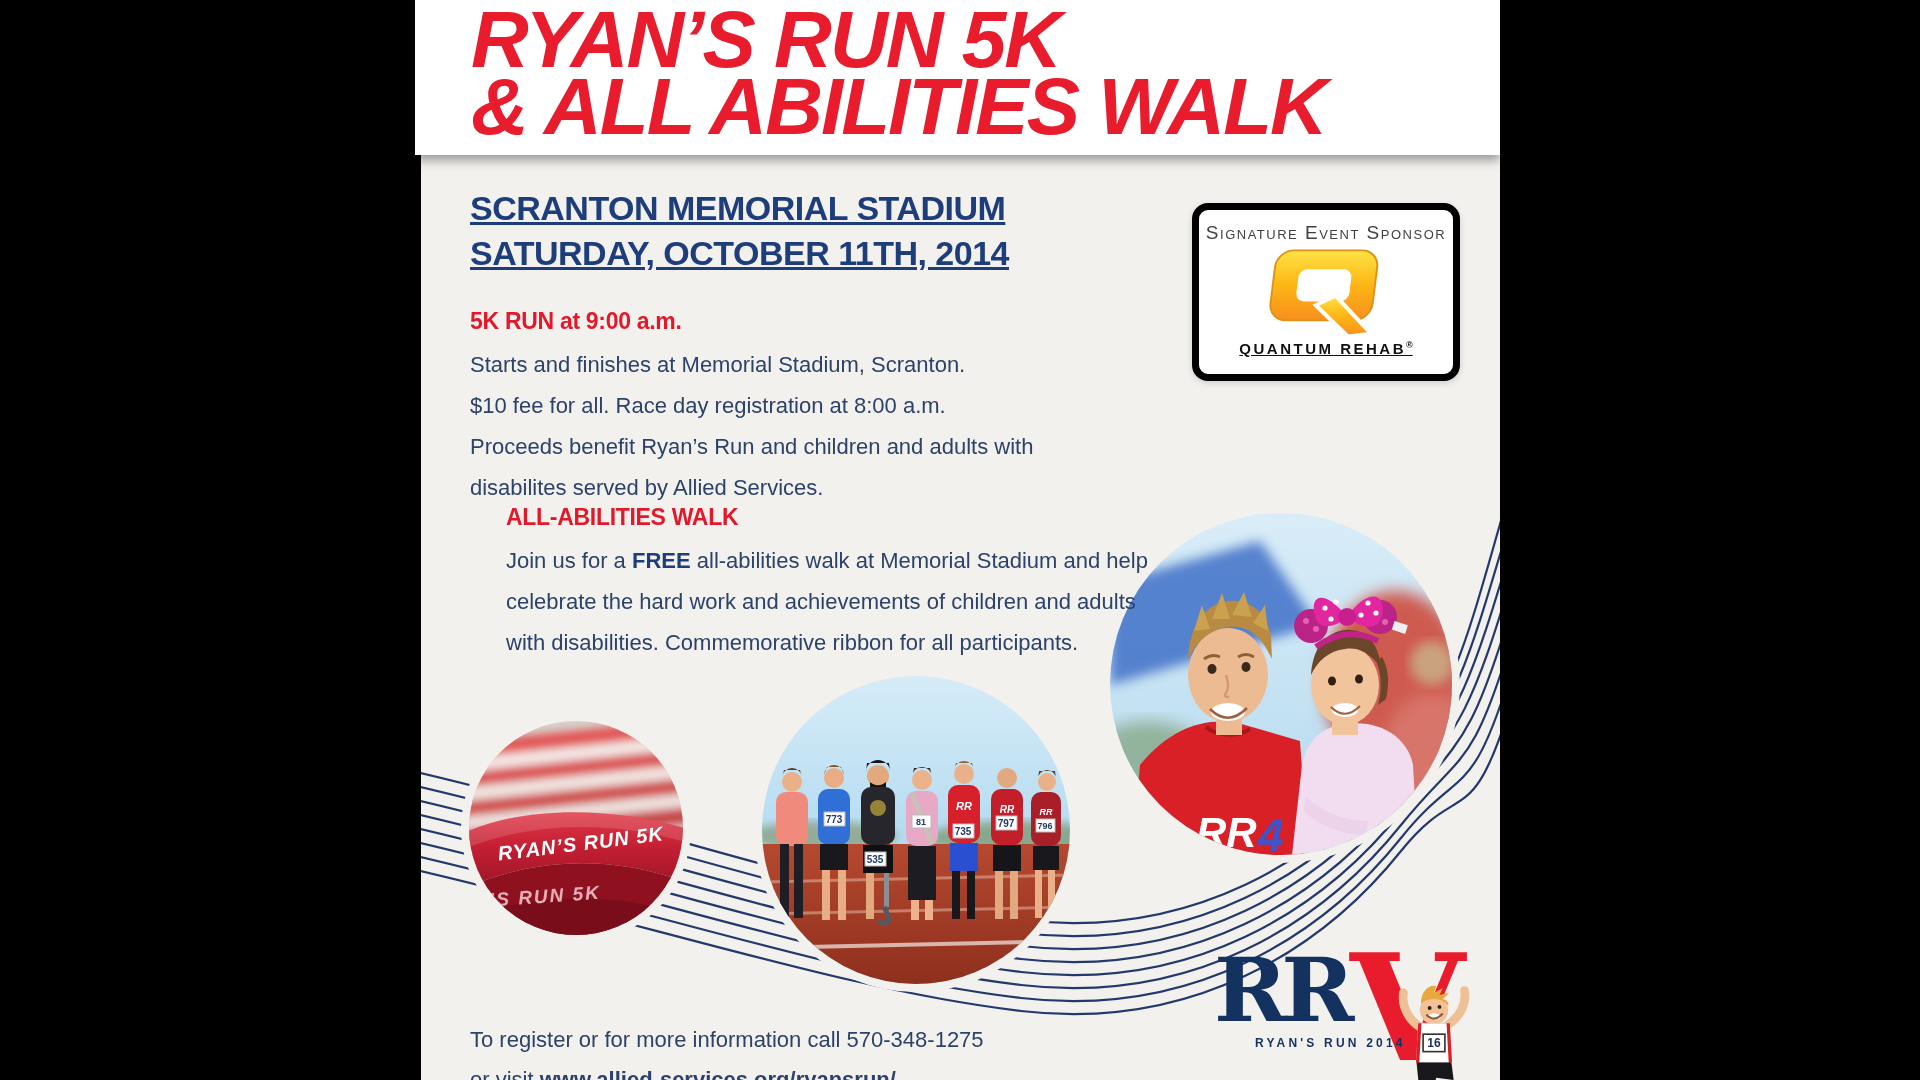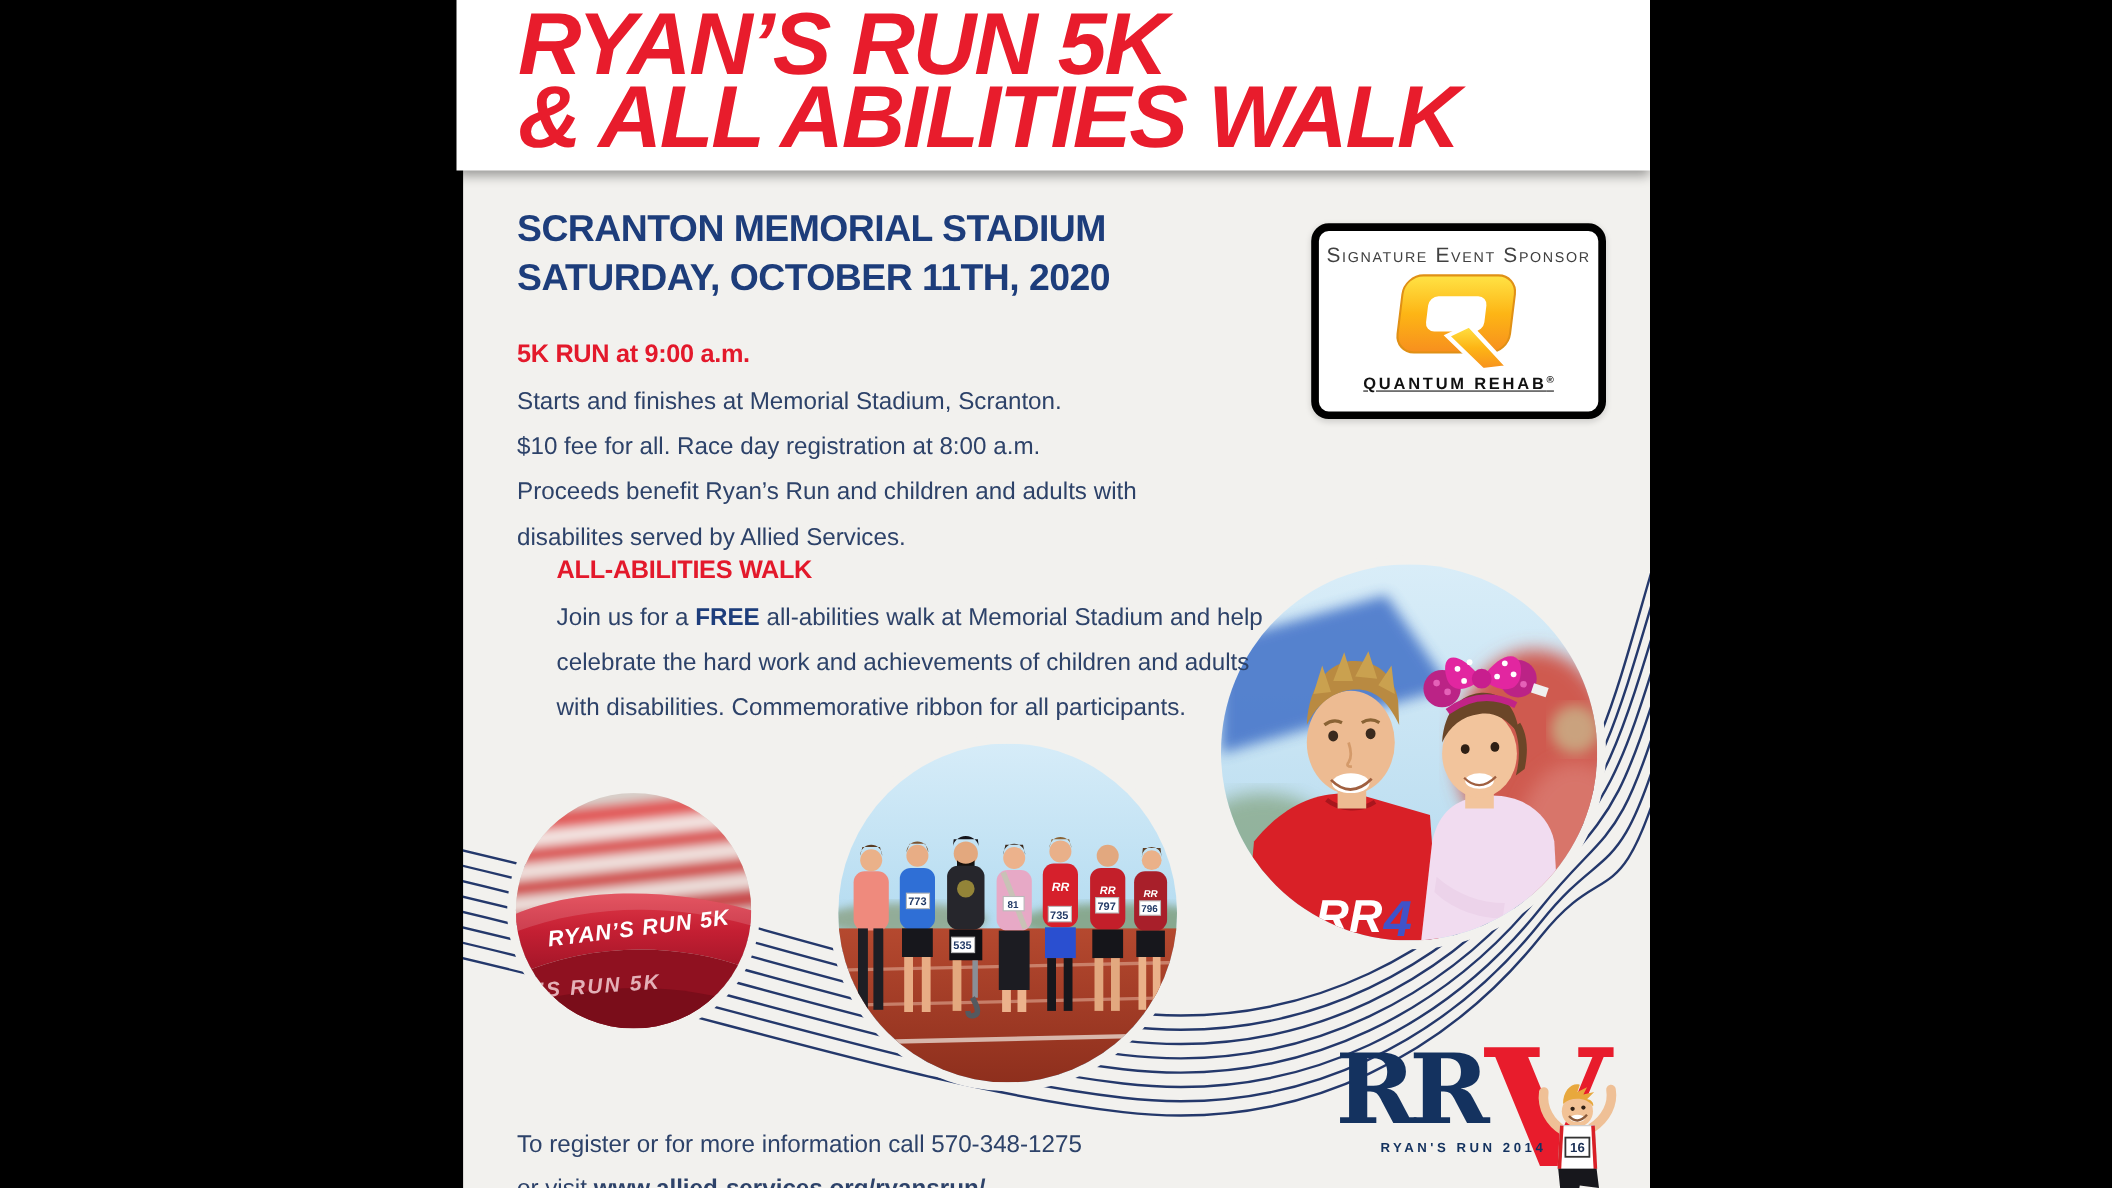--- a/index.html
+++ b/index.html
@@ -7,21 +7,21 @@
          font-family:"Liberation Sans",sans-serif;}
   .poster{position:absolute;left:421px;top:0;width:1079px;height:1080px;
           background:#f2f1ee;overflow:hidden;}
   
   .band{position:absolute;left:415px;top:0;width:1085px;height:155px;background:#ffffff;
         box-shadow:0 5px 10px rgba(0,0,0,0.38);z-index:9;}
   .title{position:absolute;left:56px;top:0;color:#e81c2c;font-weight:bold;font-style:italic;
          font-size:80px;line-height:67px;letter-spacing:-2px;white-space:nowrap;padding-top:6px;}
   
   .venue{position:absolute;left:49px;top:186px;color:#1d3d7b;font-weight:bold;
-         font-size:34px;line-height:45px;letter-spacing:-0.5px;z-index:4;white-space:nowrap;}
+         font-size:34px;line-height:45px;letter-spacing:-0.5px;z-index:4;white-space:nowrap;text-decoration:underline;}
   .sec{position:absolute;left:49px;z-index:4;white-space:nowrap;}
   .sec-run{top:308px;}
   .sec-walk{top:504px;margin-left:36px;}
   .sec-h{color:#e3192b;font-weight:bold;font-size:23px;letter-spacing:-0.3px;margin-bottom:9px;}
   .body-line{color:#2d4269;font-size:22px;line-height:41px;}
   .bold-navy{font-weight:bold;color:#1d3d7b;}
   .footer{position:absolute;left:49px;top:1020px;color:#2d4269;font-size:22px;line-height:40px;
           z-index:4;white-space:nowrap;}
   .footer .url{font-weight:bold;}
   
@@ -272,21 +272,21 @@
             <circle cx="266" cy="100" r="2.6" fill="#ffffff"></circle>
           <circle cx="221" cy="106" r="2.6" fill="#ffffff"></circle>
             <circle cx="251" cy="102" r="2.6" fill="#ffffff"></circle>
           <rect x="283" y="110" width="14" height="9" fill="#efefef" transform="rotate(18 290 114)"></rect>
         </g>
       </svg>
     </div>
 
     <div class="venue">
       <div>SCRANTON MEMORIAL STADIUM</div>
-      <div>SATURDAY, OCTOBER 11TH, 2020</div>
+      <div>SATURDAY, OCTOBER 11TH, 2014</div>
     </div>
 
     <div class="sponsor">
       <div class="sponsor-label">Signature Event Sponsor</div>
       <svg class="qlogo" viewBox="0 0 150 100">
         <defs>
           <linearGradient id="qg" x1="0" y1="0" x2="0" y2="1">
             <stop offset="0" stop-color="#ffe345"></stop>
               <stop offset="0.5" stop-color="#fdb515"></stop>
             <stop offset="1" stop-color="#f78f1e"></stop>

